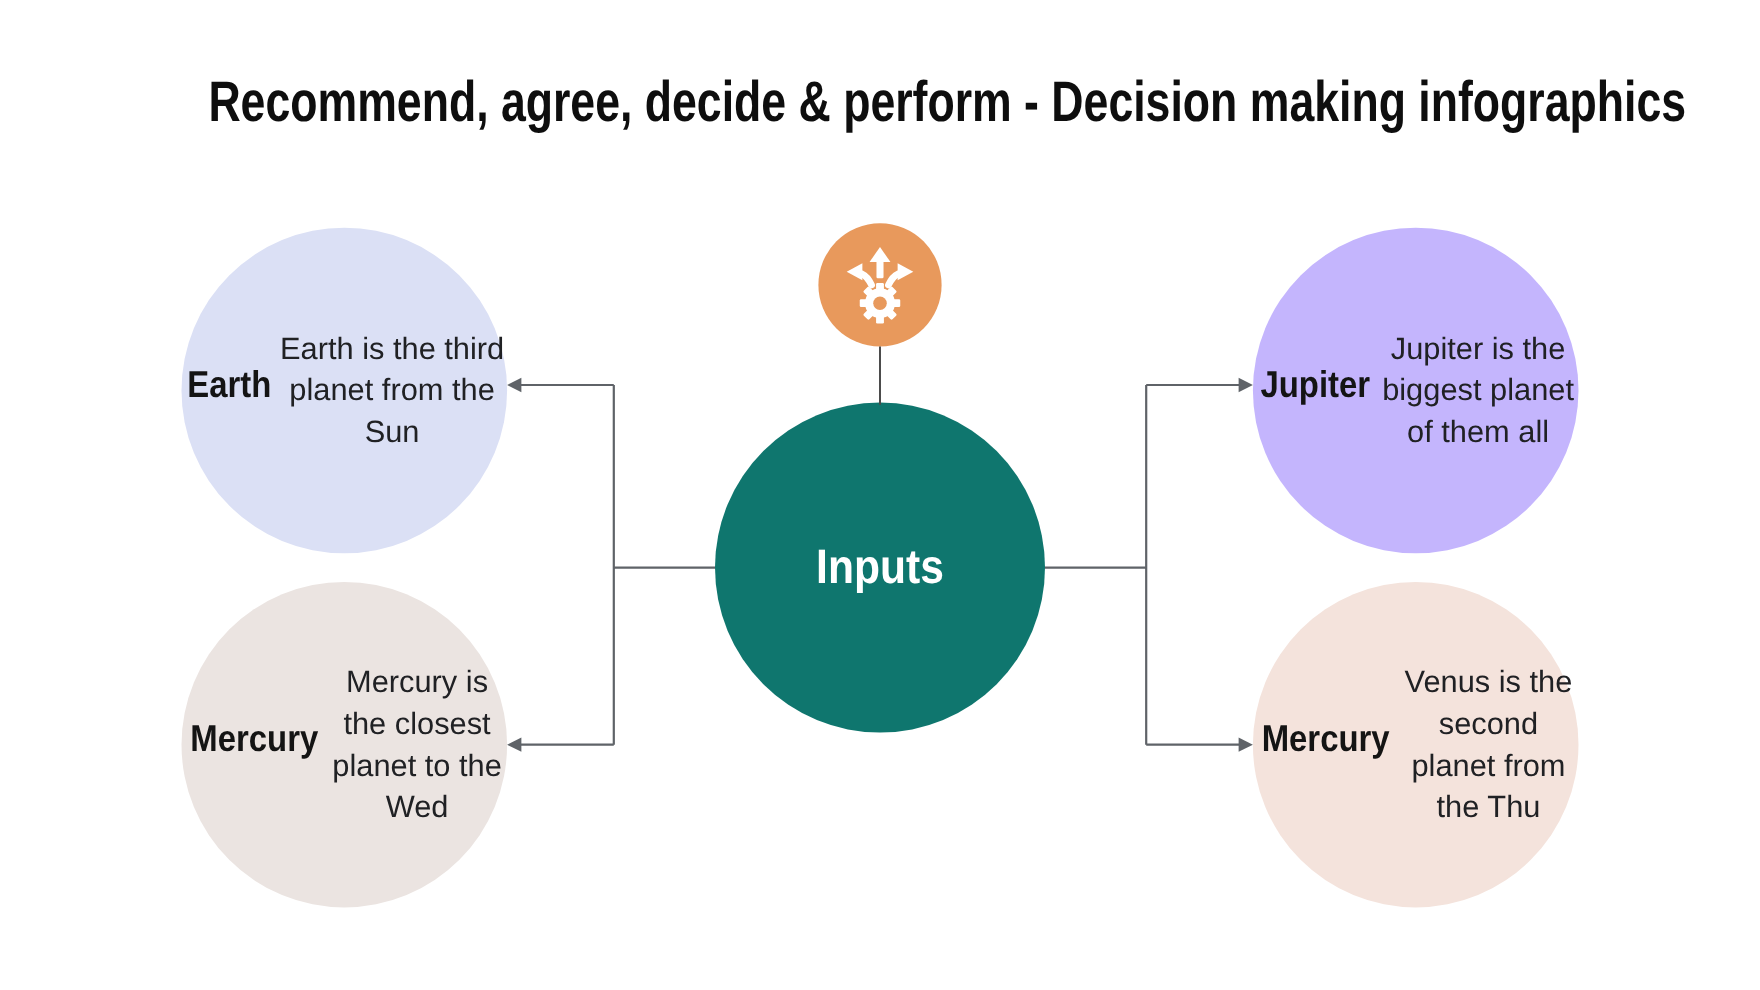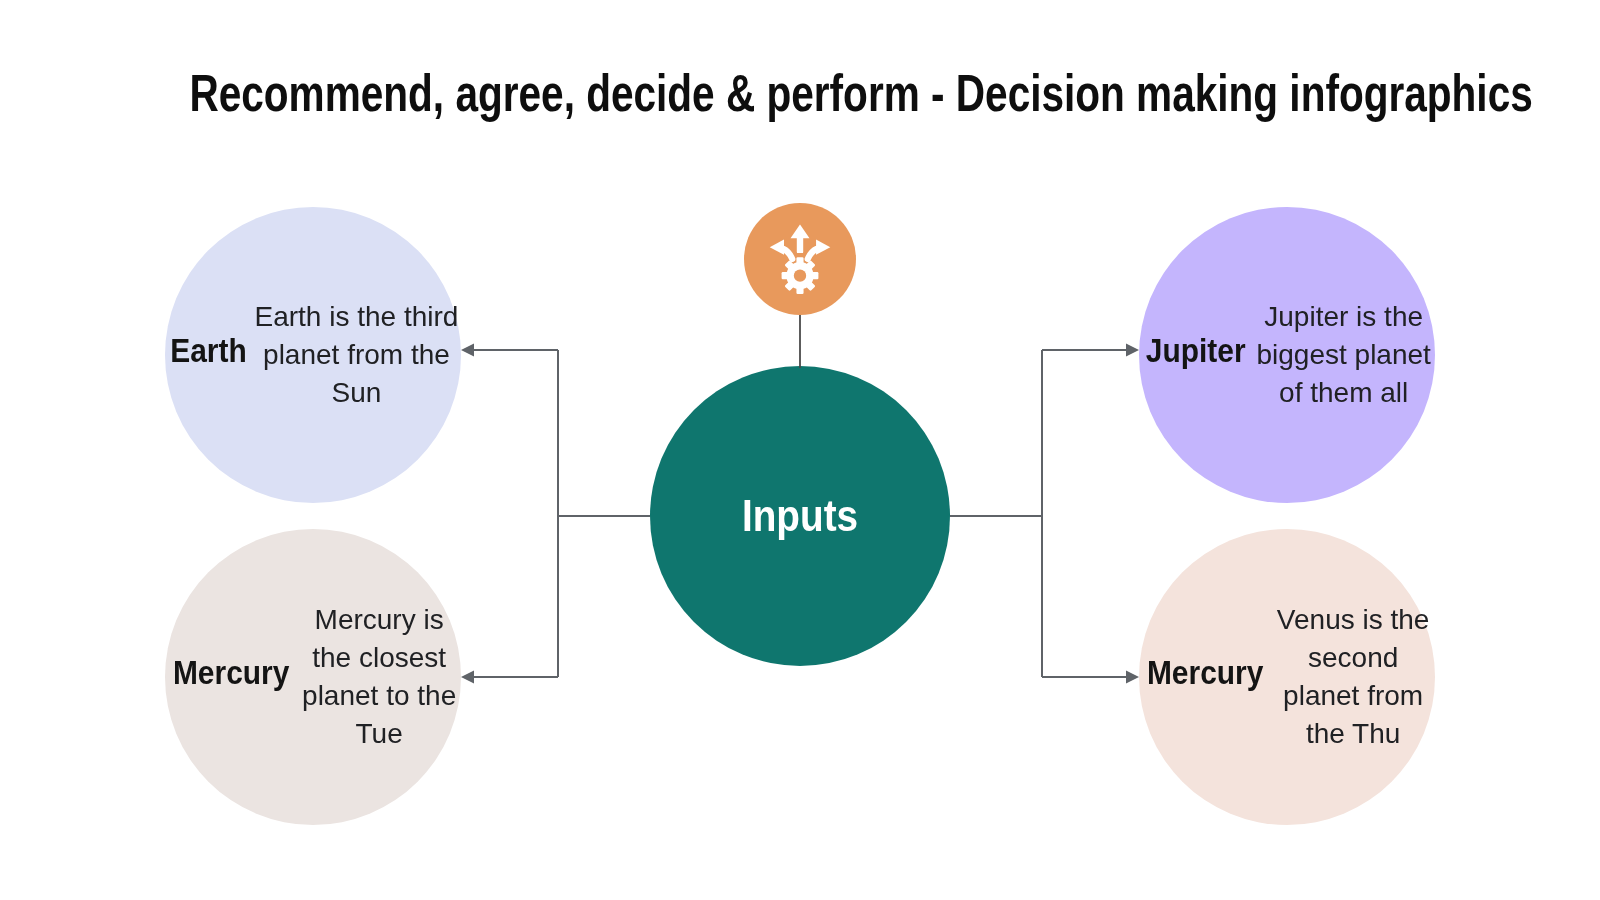--- a/index.html
+++ b/index.html
@@ -41,21 +41,21 @@
 
   <h1 class="title"><span class="cond">Recommend, agree, decide &amp; perform - Decision making infographics</span></h1>
 
   <div class="circle node pos-earth">
     <div class="node-title"><span class="cond-mid">Earth</span></div>
     <p class="node-desc">Earth is the third planet from the Sun</p>
   </div>
 
   <div class="circle node pos-mercury-left">
     <div class="node-title"><span class="cond-mid">Mercury</span></div>
-    <p class="node-desc">Mercury is the closest planet to the Tue</p>
+    <p class="node-desc">Mercury is the closest planet to the Wed</p>
   </div>
 
   <div class="circle node pos-jupiter">
     <div class="node-title"><span class="cond-mid">Jupiter</span></div>
     <p class="node-desc">Jupiter is the biggest planet of them all</p>
   </div>
 
   <div class="circle node pos-venus-right">
     <div class="node-title"><span class="cond-mid">Mercury</span></div>
     <p class="node-desc">Venus is the second planet from the Thu</p>

